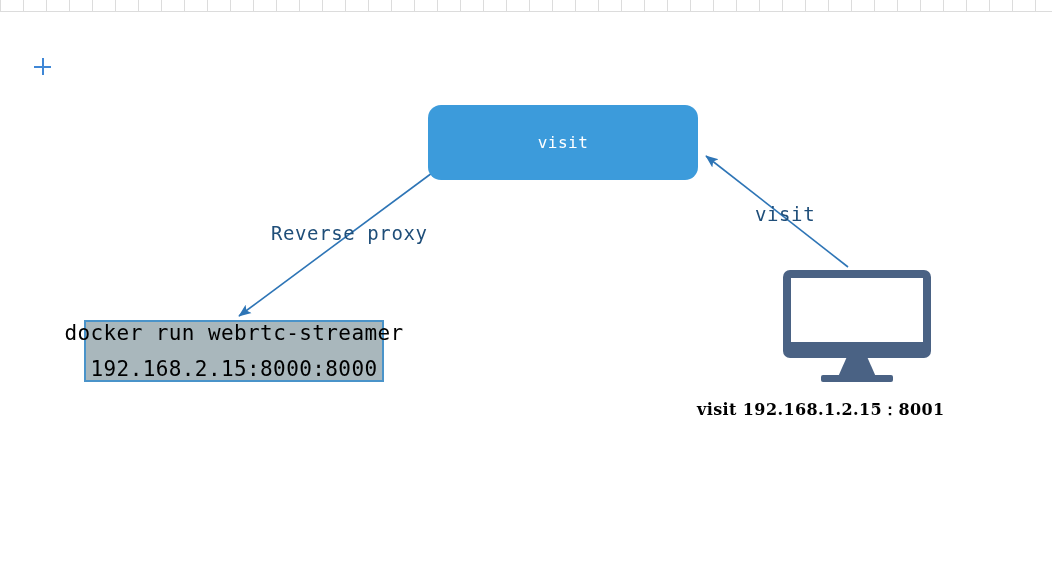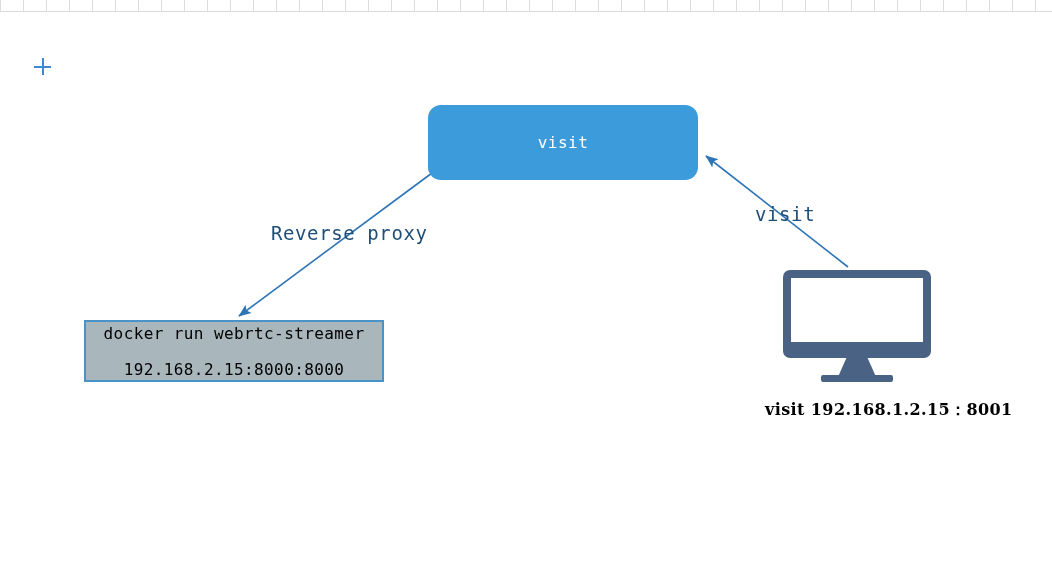--- a/index.html
+++ b/index.html
@@ -98,21 +98,21 @@
     width: 300px;
     height: 62px;
     background: #a9b7bc;
     border: 2px solid #4a93c9;
     box-sizing: border-box;
     display: flex;
     flex-direction: column;
     align-items: center;
     justify-content: center;
     color: #000000;
-    font-size: 16px;
+    font-size: 21px;
     line-height: 23px;
     letter-spacing: 0.4px;
     white-space: nowrap;
     gap: 13px;
   }
 
   
   .edge-label {
     position: absolute;
     font-size: 19px;
@@ -164,21 +164,21 @@
     top: 105px;
     width: 72px;
     height: 7px;
     background: #4a6284;
     border-radius: 2px;
   }
 
   
   #monitor-caption {
     position: absolute;
-    left: 765px;
+    left: 697px;
     top: 400px;
     font-family: "DejaVu Serif", serif;
     font-weight: bold;
     font-size: 16px;
     letter-spacing: 0.4px;
     color: #000000;
     white-space: nowrap;
   }
 </style>
 </head>

